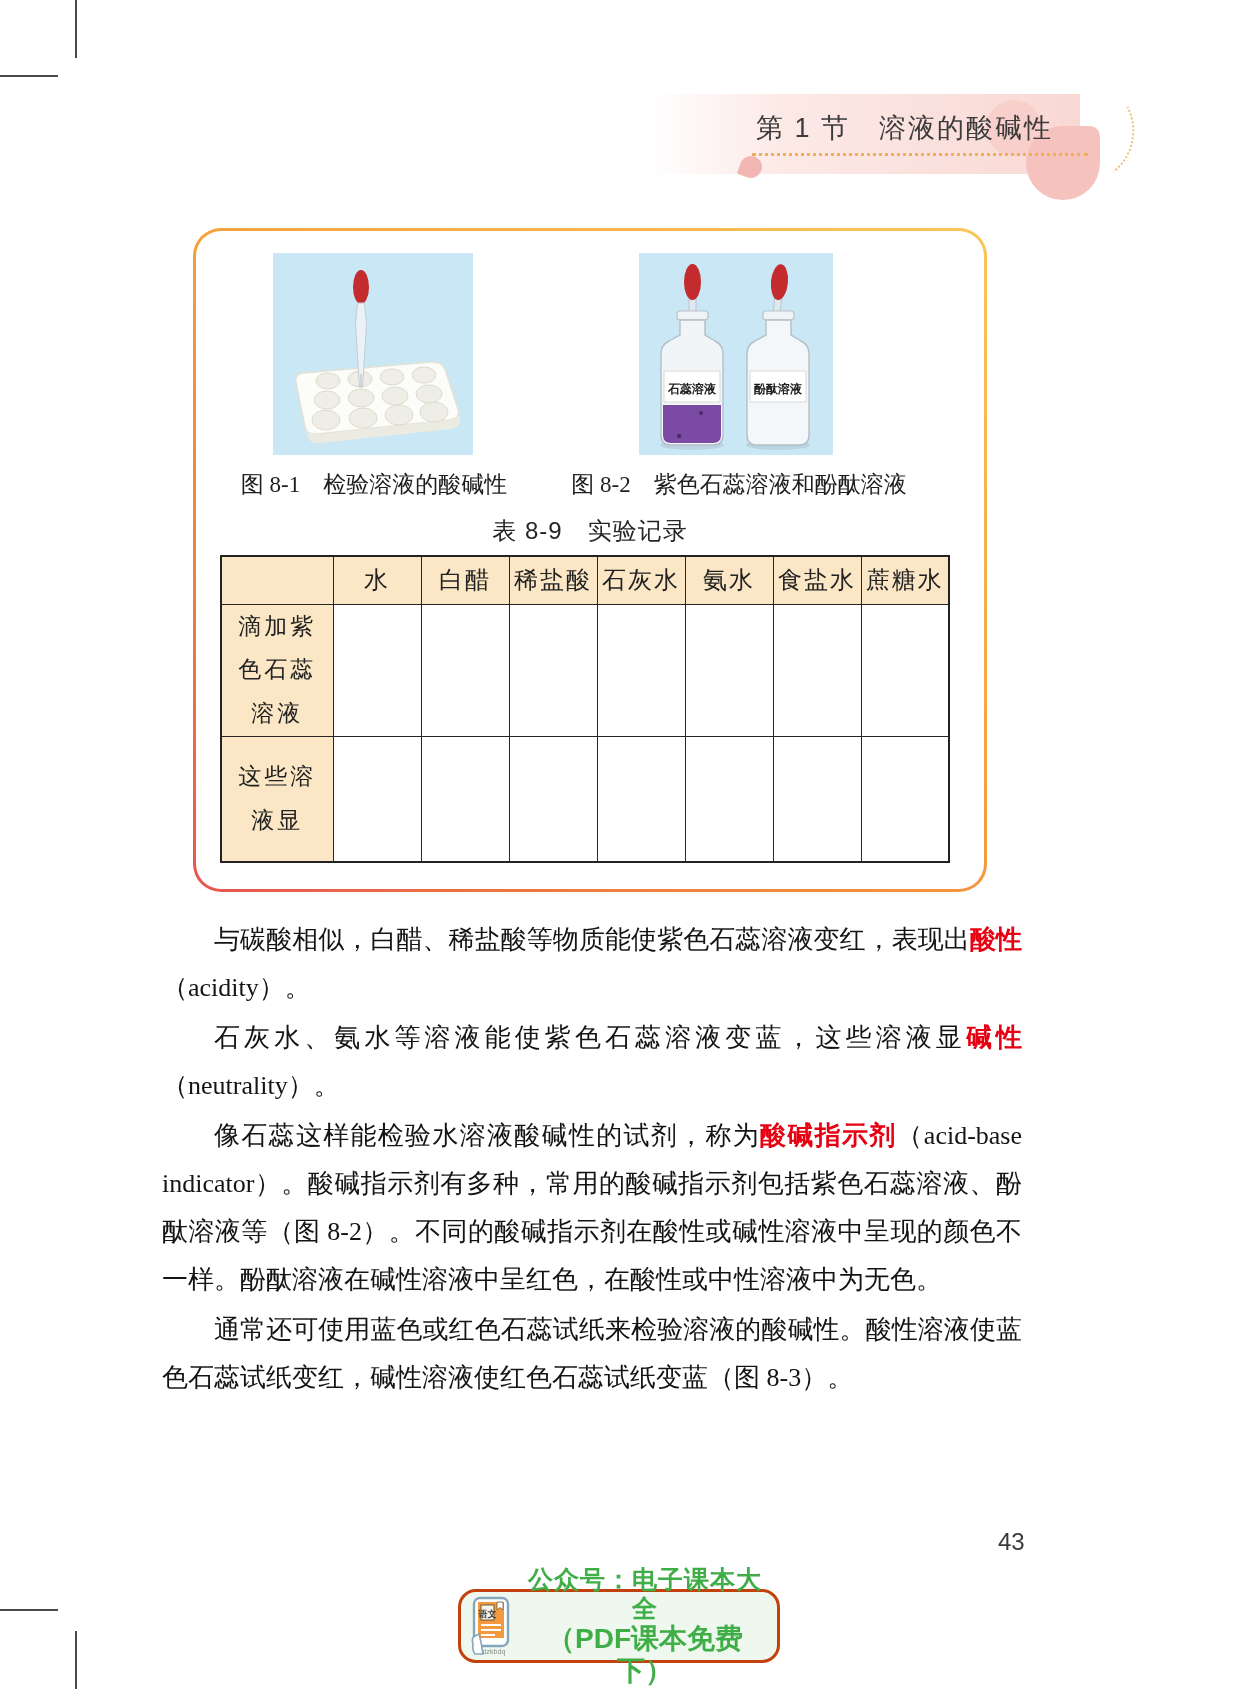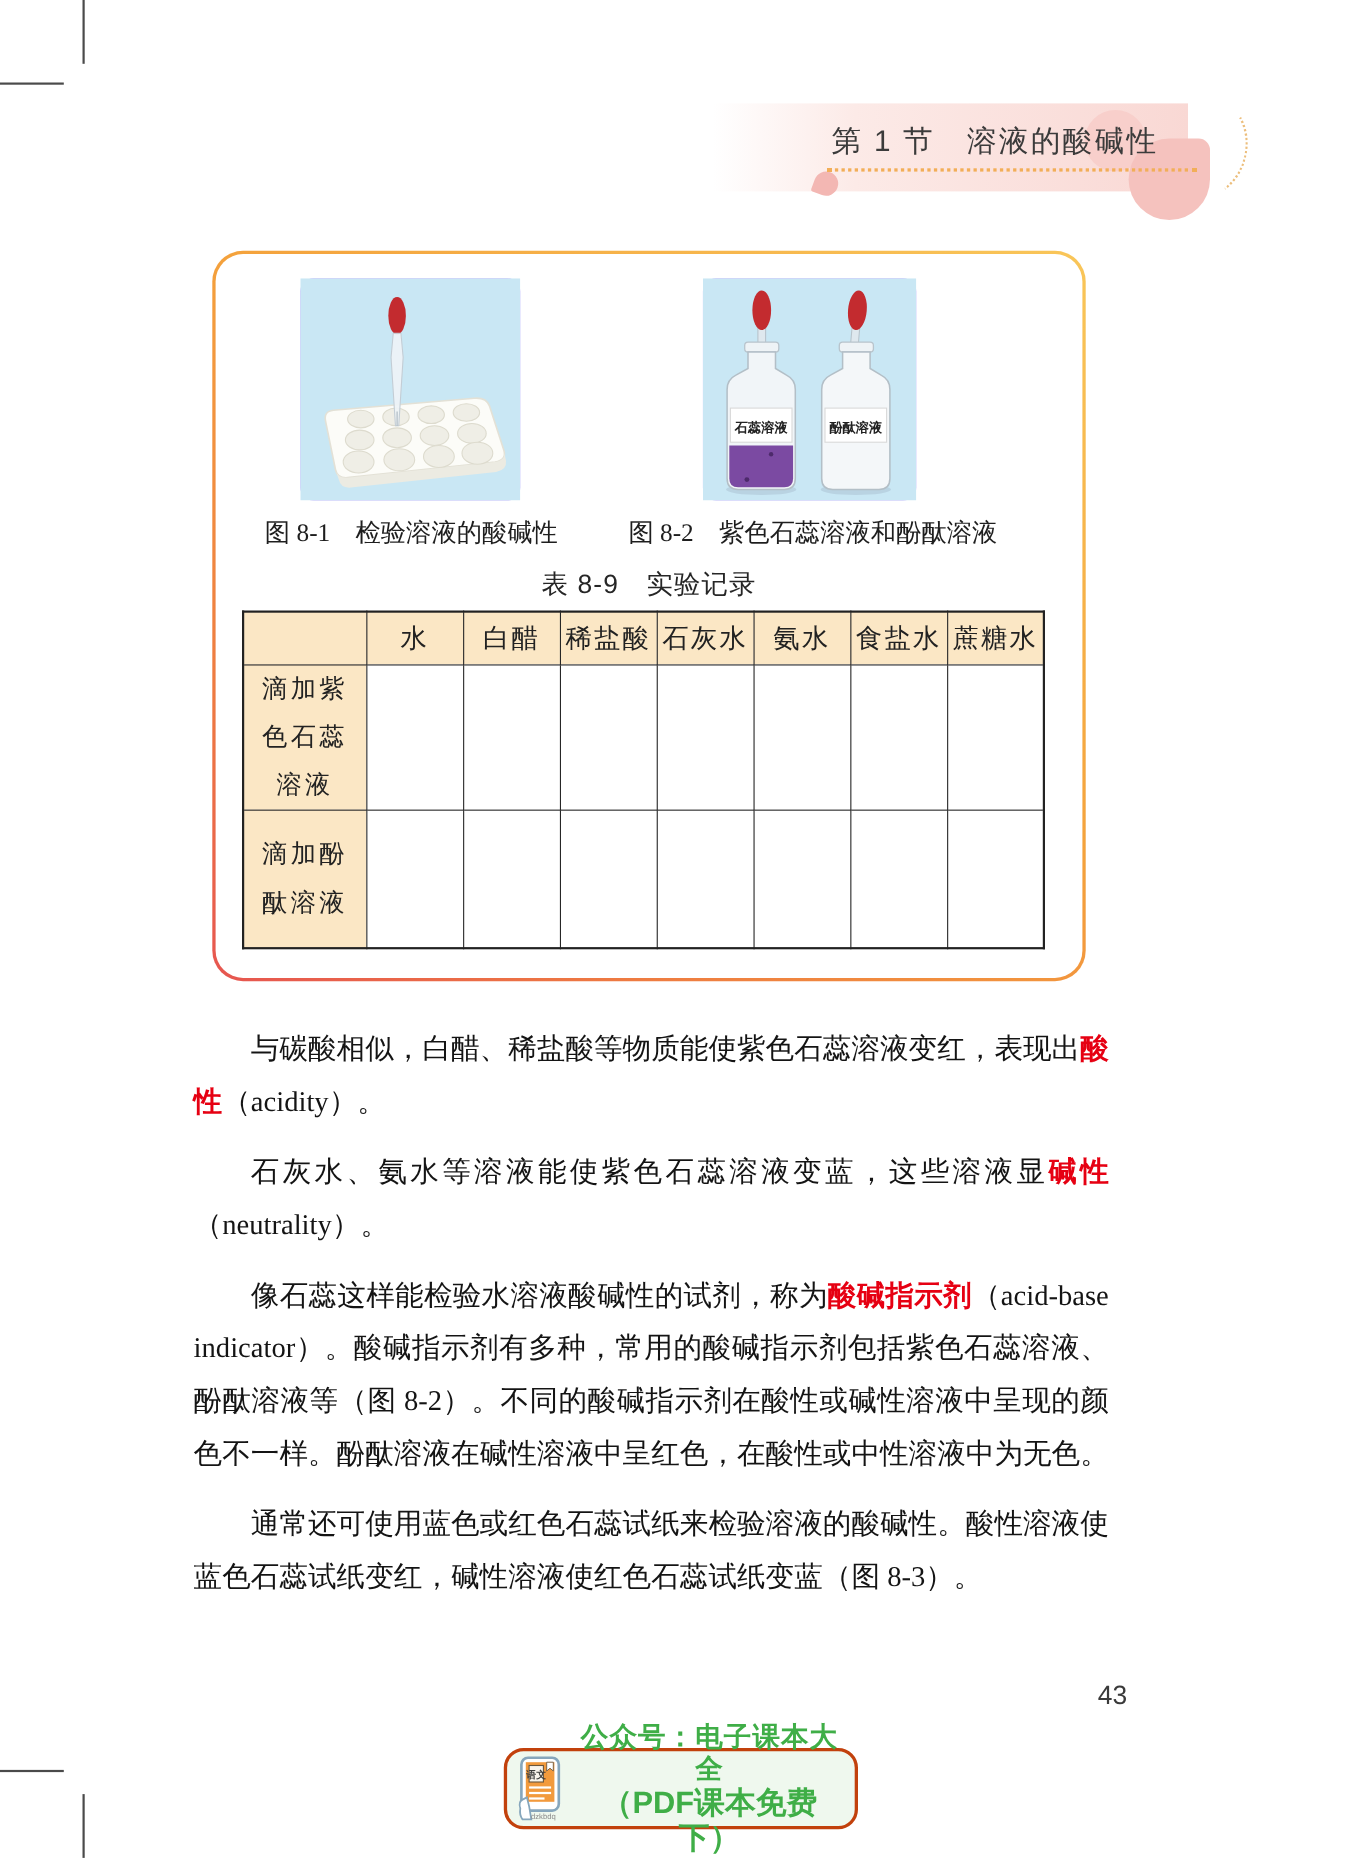--- a/index.html
+++ b/index.html
@@ -30,21 +30,21 @@
     color:#3b3b3b; letter-spacing:2px; white-space:nowrap;
   }
   .section-underline { position:absolute; left:752px; top:153px; width:336px; height:0;
     border-bottom:3px dotted #f2ae58; }
 
   
   .exp-box { position:absolute; left:193px; top:228px; width:794px; height:664px;
     border-radius:28px; padding:3px;
     background:linear-gradient(215deg,#f9c659 0%,#f4a23c 45%,#ee7b41 78%,#e65550 100%); }
   .exp-inner { position:relative; width:100%; height:100%; background:#ffffff; border-radius:25px; }
-  .photo { position:absolute; background:#c4b5fd;border-radius:12px; }
+  .photo { position:absolute; background:#22c55e; }
   .photo1 { left:77px; top:22px; width:200px; height:202px; }
   .photo2 { left:443px; top:22px; width:194px; height:202px; }
   .figcap { position:absolute; top:238px; font-size:23px; color:#1e1e1e; text-align:center; white-space:nowrap; }
   .figcap1 { left:0; width:356px; }
   .figcap2 { left:370px; width:346px; }
   .tbl-title { position:absolute; top:284px; left:0; width:100%; text-align:center;
     font-family:"Liberation Sans","DejaVu Sans",sans-serif; font-size:24px; font-weight:500; color:#262626; letter-spacing:1px; }
   table.record { position:absolute; left:24px; top:324px; width:730px; border-collapse:collapse; table-layout:fixed; }
   table.record th, table.record td { border:1.6px solid #262626; text-align:center; vertical-align:middle;
     font-weight:normal; font-size:24px; color:#222; }
@@ -52,21 +52,21 @@
   table.record thead th { background:#fbe7c5; letter-spacing:2px; }
   table.record tbody tr:nth-child(1) { height:132px; }
   table.record tbody tr:nth-child(2) { height:126px; }
   table.record th.rowlabel { background:#fbe7c5; font-size:23px; letter-spacing:3px; padding:0 8px; line-height:1.9; }
   table.record td { background:#ffffff; }
   table.record { border:2.4px solid #222; }
 
   
   .bodytext { position:absolute; left:160px; top:914px; width:864px;
     font-size:26px; line-height:48px; text-align:justify; color:#141414; }
-  .bodytext p { text-indent:2em; margin:16px; }
+  .bodytext p { text-indent:2em; margin:2px; }
   .term-red { color:#e60012; font-weight:bold; }
 
   
   .pagenum { position:absolute; left:998px; top:1528px; width:64px; text-align:left;
     font-family:"Liberation Sans","DejaVu Sans",sans-serif; font-size:24px; color:#3a3a3a; }
 
   
   .stamp { position:absolute; left:458px; top:1589px; width:322px; height:74px;
     border:3px solid #c2410c; border-radius:18px; background:#eff8ee;
     display:flex; align-items:center; padding:4px 10px 4px 8px; gap:8px; }
@@ -177,21 +177,21 @@
               <th class="rowlabel">滴加紫色石蕊溶液</th>
               <td>&nbsp;</td>
               <td>&nbsp;</td>
               <td>&nbsp;</td>
               <td>&nbsp;</td>
               <td>&nbsp;</td>
               <td>&nbsp;</td>
               <td>&nbsp;</td>
             </tr>
             <tr>
-              <th class="rowlabel">滴加酚酞溶液</th>
+              <th class="rowlabel">这些溶液显</th>
               <td>&nbsp;</td>
               <td>&nbsp;</td>
               <td>&nbsp;</td>
               <td>&nbsp;</td>
               <td>&nbsp;</td>
               <td>&nbsp;</td>
               <td>&nbsp;</td>
             </tr>
           </tbody>
       </table>

